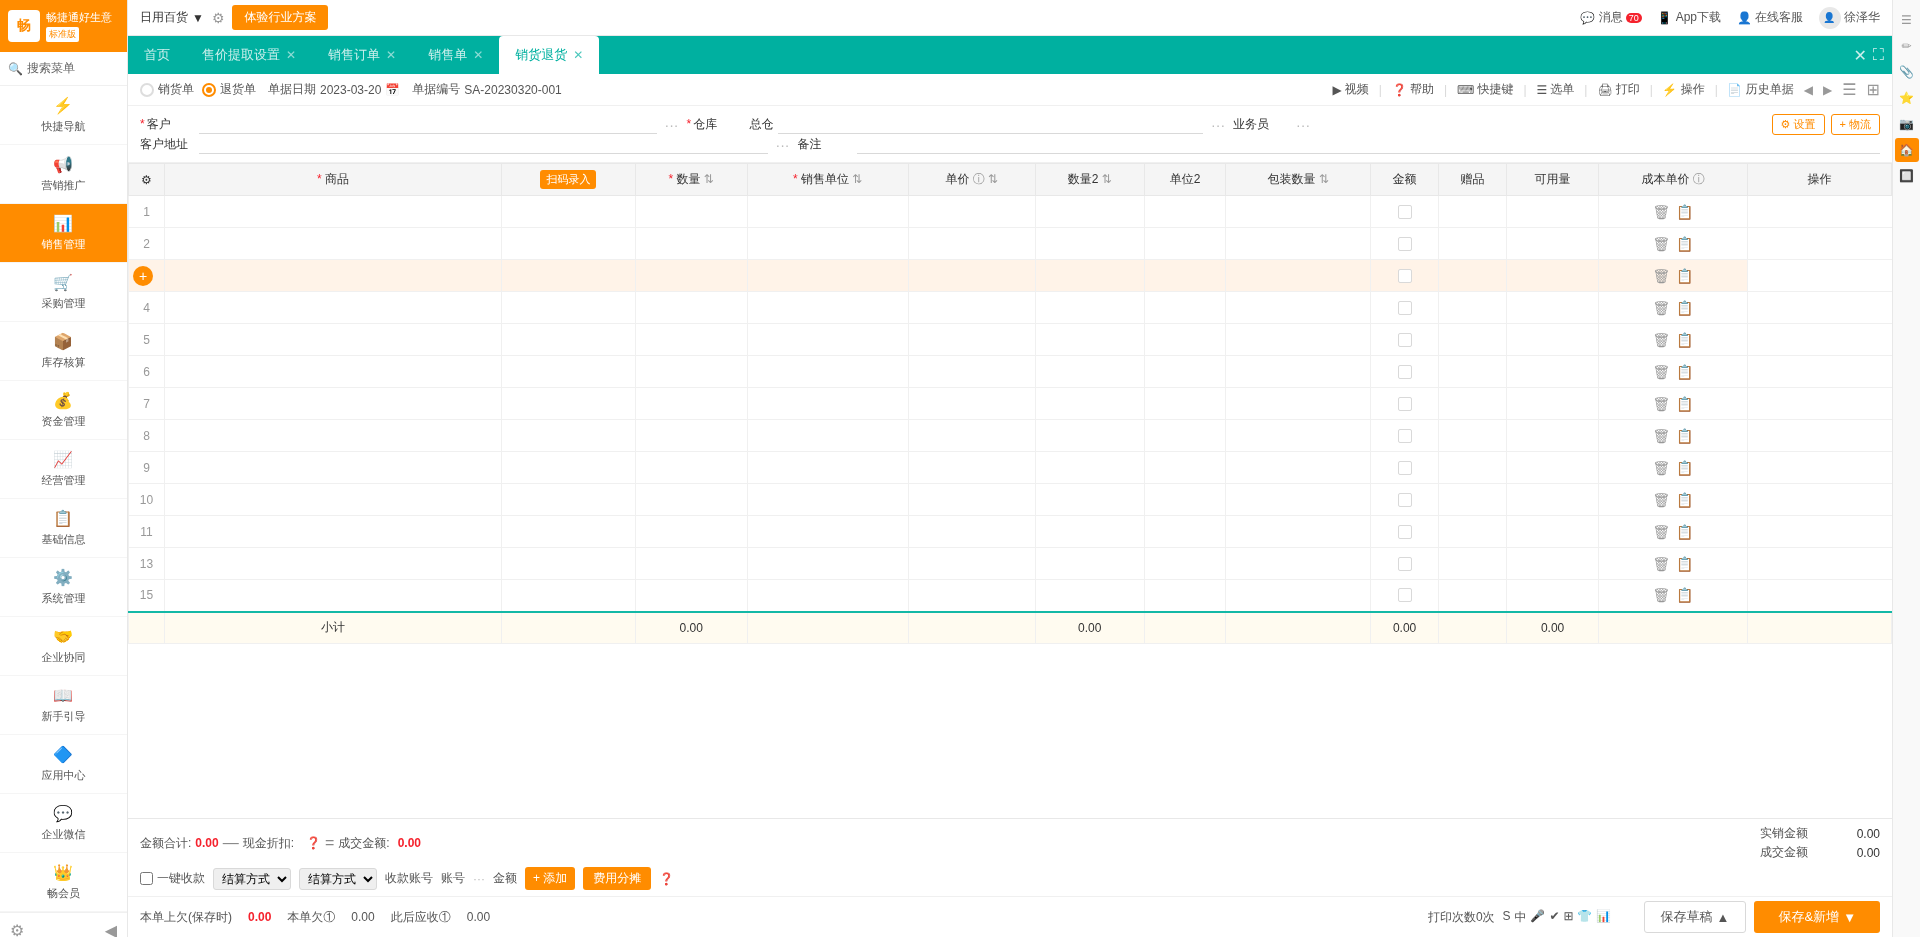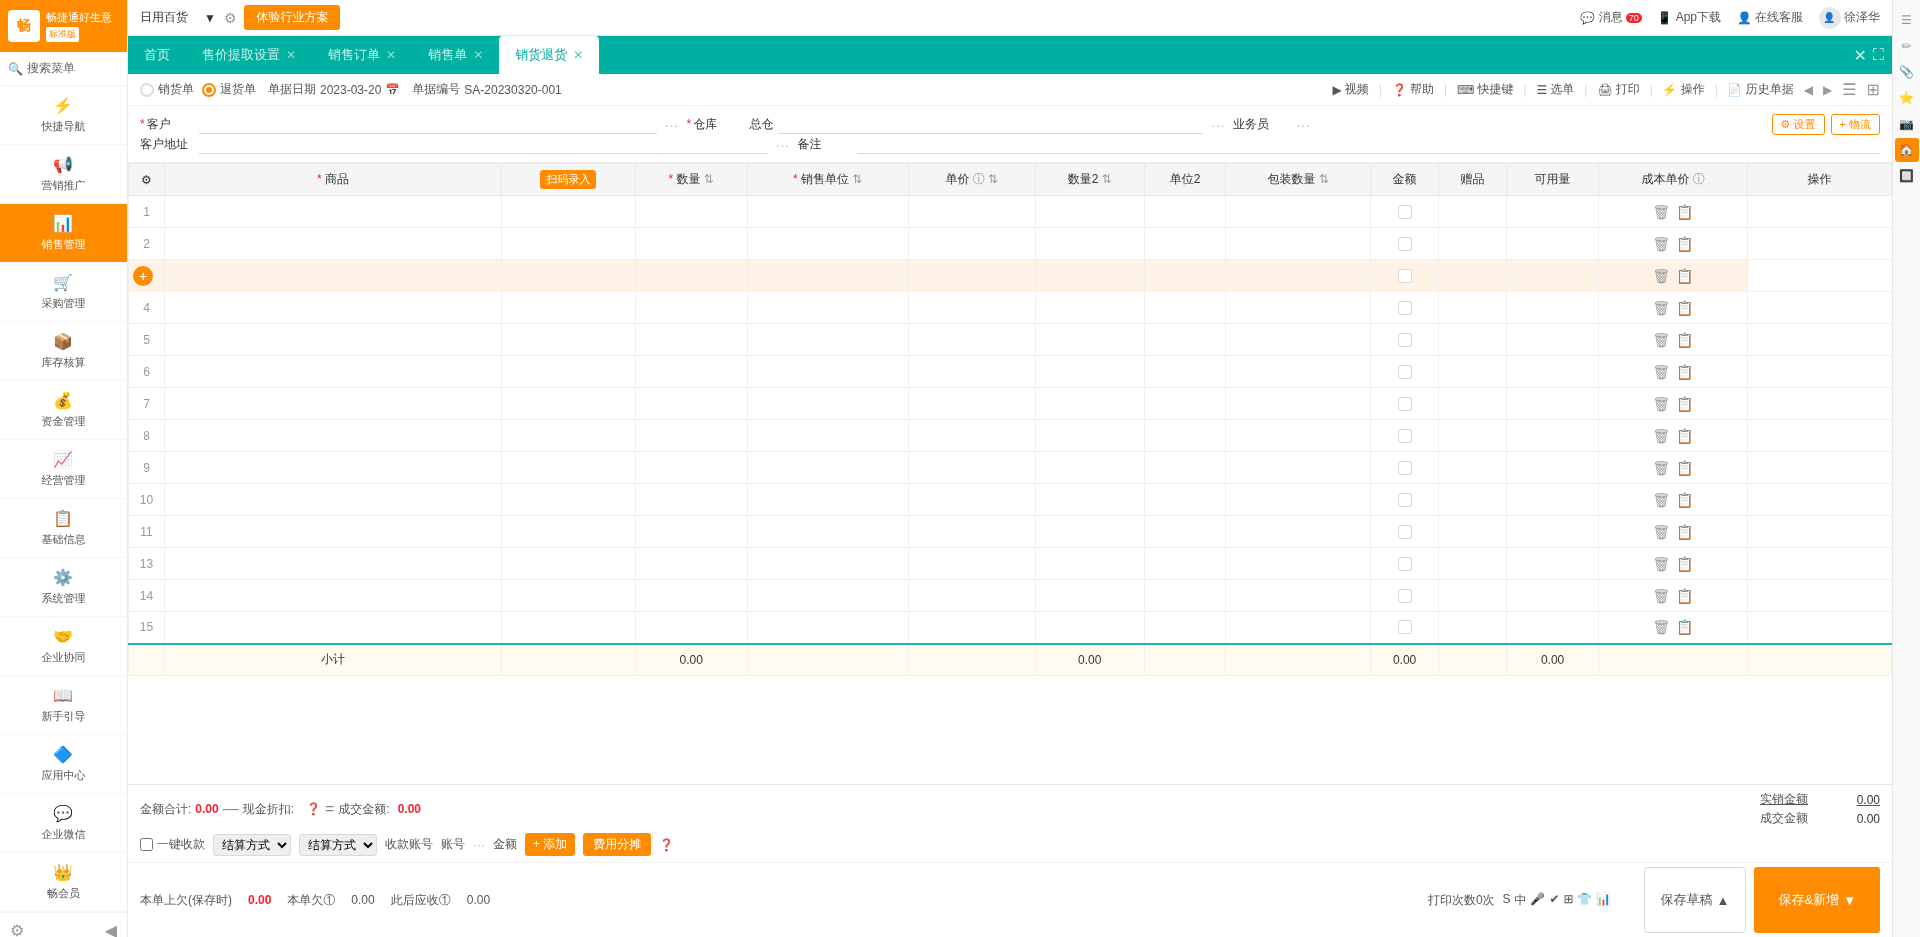--- a/index.html
+++ b/index.html
@@ -17,21 +17,21 @@
     .sidebar-item.active { background: #ff8c00; color: #fff; }
     .sidebar-item .icon { font-size: 16px; }
     .sidebar-bottom { margin-top: auto; display: flex; align-items: center; justify-content: space-between; padding: 8px 10px; border-top: 1px solid #f0f0f0; }
 
     
     .main { flex: 1; display: flex; flex-direction: column; overflow: hidden; }
 
     
     .top-header { height: 36px; background: #fff; display: flex; align-items: center; justify-content: space-between; padding: 0 12px; border-bottom: 1px solid #e8e8e8; flex-shrink: 0; }
     .top-header-left { display: flex; align-items: center; gap: 8px; }
-    .top-select { display: flex; align-items: center; gap: 16px; color: #333; font-size: 12px; cursor: pointer; }
+    .top-select { display: flex; align-items: center; gap: 4px; color: #333; font-size: 12px; cursor: pointer; }
     .settings-icon { color: #999; cursor: pointer; font-size: 14px; }
     .experience-btn { background: #ff8c00; color: #fff; border: none; border-radius: 3px; padding: 4px 12px; font-size: 12px; cursor: pointer; }
     .top-header-right { display: flex; align-items: center; gap: 16px; font-size: 12px; color: #555; }
     .top-right-item { display: flex; align-items: center; gap: 3px; cursor: pointer; }
     .badge { background: #f5222d; color: #fff; border-radius: 8px; font-size: 9px; padding: 0 1px; min-width: 16px; text-align: center; }
     .avatar { width: 22px; height: 22px; border-radius: 50%; background: #e8e8e8; display: flex; align-items: center; justify-content: center; font-size: 10px; }
 
     
     .tab-bar { height: 38px; background: #00b0a0; display: flex; align-items: center; padding: 0 0 0 0; flex-shrink: 0; overflow: hidden; }
     .tab-item { padding: 0 16px; height: 38px; display: flex; align-items: center; gap: 6px; cursor: pointer; color: rgba(255,255,255,0.8); font-size: 13px; white-space: nowrap; }
@@ -87,21 +87,21 @@
     
     .bottom-section { border-top: 1px solid #e8e8e8; padding: 6px 12px; flex-shrink: 0; background: #fff; }
     .bottom-row1 { display: flex; align-items: center; gap: 16px; font-size: 12px; color: #555; margin-bottom: 6px; }
     .bottom-row2 { display: flex; align-items: center; gap: 8px; font-size: 12px; color: #555; }
     .cash-discount { display: flex; align-items: center; gap: 4px; }
     .minus-icon { color: #888; font-size: 16px; }
     .equals-icon { color: #888; font-size: 16px; }
     .fee-btn { background: #ff8c00; color: #fff; border: none; border-radius: 3px; padding: 3px 10px; font-size: 12px; cursor: pointer; }
     .add-btn-sm { background: #ff8c00; color: #fff; border: none; border-radius: 3px; padding: 3px 8px; font-size: 12px; cursor: pointer; }
     .bottom-status { display: flex; align-items: center; gap: 16px; font-size: 12px; color: #555; padding: 4px 12px; border-top: 1px solid #f0f0f0; }
-    .save-draft-btn { background: #fff; border: 1px solid #d9d9d9; color: #555; border-radius: 3px; padding: 23px 16px; font-size: 13px; cursor: pointer; display: flex; align-items: center; gap: 4px; }
+    .save-draft-btn { background: #fff; border: 1px solid #d9d9d9; color: #555; border-radius: 3px; padding: 6px 16px; font-size: 13px; cursor: pointer; display: flex; align-items: center; gap: 4px; }
     .save-new-btn { background: #ff8c00; border: none; color: #fff; border-radius: 3px; padding: 6px 24px; font-size: 13px; cursor: pointer; display: flex; align-items: center; gap: 4px; }
 
     
     .right-panel { width: 28px; background: #f9f9f9; border-left: 1px solid #e8e8e8; display: flex; flex-direction: column; align-items: center; padding-top: 8px; gap: 2px; }
     .right-panel-icon { width: 24px; height: 24px; display: flex; align-items: center; justify-content: center; color: #999; font-size: 12px; cursor: pointer; border-radius: 3px; }
     .right-panel-icon.active { background: #ff8c00; color: #fff; }
 
     
     .sep { color: #d9d9d9; }
   </style>
@@ -673,44 +673,20 @@
               <td></td>
               <td>
                 <div class="action-icons">
                   <span class="action-icon">🗑</span>
                   <span class="action-icon">📋</span>
                 </div>
               </td>
             </tr>
             <tr>
               <td class="row-num">13</td>
-              <td></td>
-              <td></td>
-              <td></td>
-              <td></td>
-              <td></td>
-              <td></td>
-              <td></td>
-              <td></td>
-              <td>
-                <div class="checkbox-cell">
-                  <div class="checkbox-sq"></div>
-                </div>
-              </td>
-              <td></td>
-              <td></td>
-              <td>
-                <div class="action-icons">
-                  <span class="action-icon">🗑</span>
-                  <span class="action-icon">📋</span>
-                </div>
-              </td>
-            </tr>
-            <tr>
-              <td class="row-num">14</td>
               <td></td>
               <td></td>
               <td></td>
               <td></td>
               <td></td>
               <td></td>
               <td></td>
               <td></td>
               <td>
                 <div class="checkbox-cell">
@@ -778,21 +754,21 @@
           <span class="minus-icon">—</span>
           <span>现金折扣:</span>
           <span style="color:#bbb;margin:0 2px;"></span>
           <span style="color:#bbb;">❓</span>
           <span class="equals-icon">=</span>
           <span>成交金额:</span>
           <span style="color:#f5222d;font-weight:bold;margin-left:4px;">0.00</span>
         </div>
 
         <div style="margin-left:auto;display:flex;flex-direction:column;gap:2px;">
-          <div style="display:flex;gap:12px;align-items:center;text-decoration:underline;">
+          <div style="display:flex;gap:12px;align-items:center;">
             <span style="color:#555;">实销金额</span>
             <span style="color:#333;min-width:60px;text-align:right;">0.00</span>
           </div>
           <div style="display:flex;gap:12px;align-items:center;">
             <span style="color:#555;">成交金额</span>
             <span style="color:#333;min-width:60px;text-align:right;">0.00</span>
           </div>
         </div>
       </div>
 

